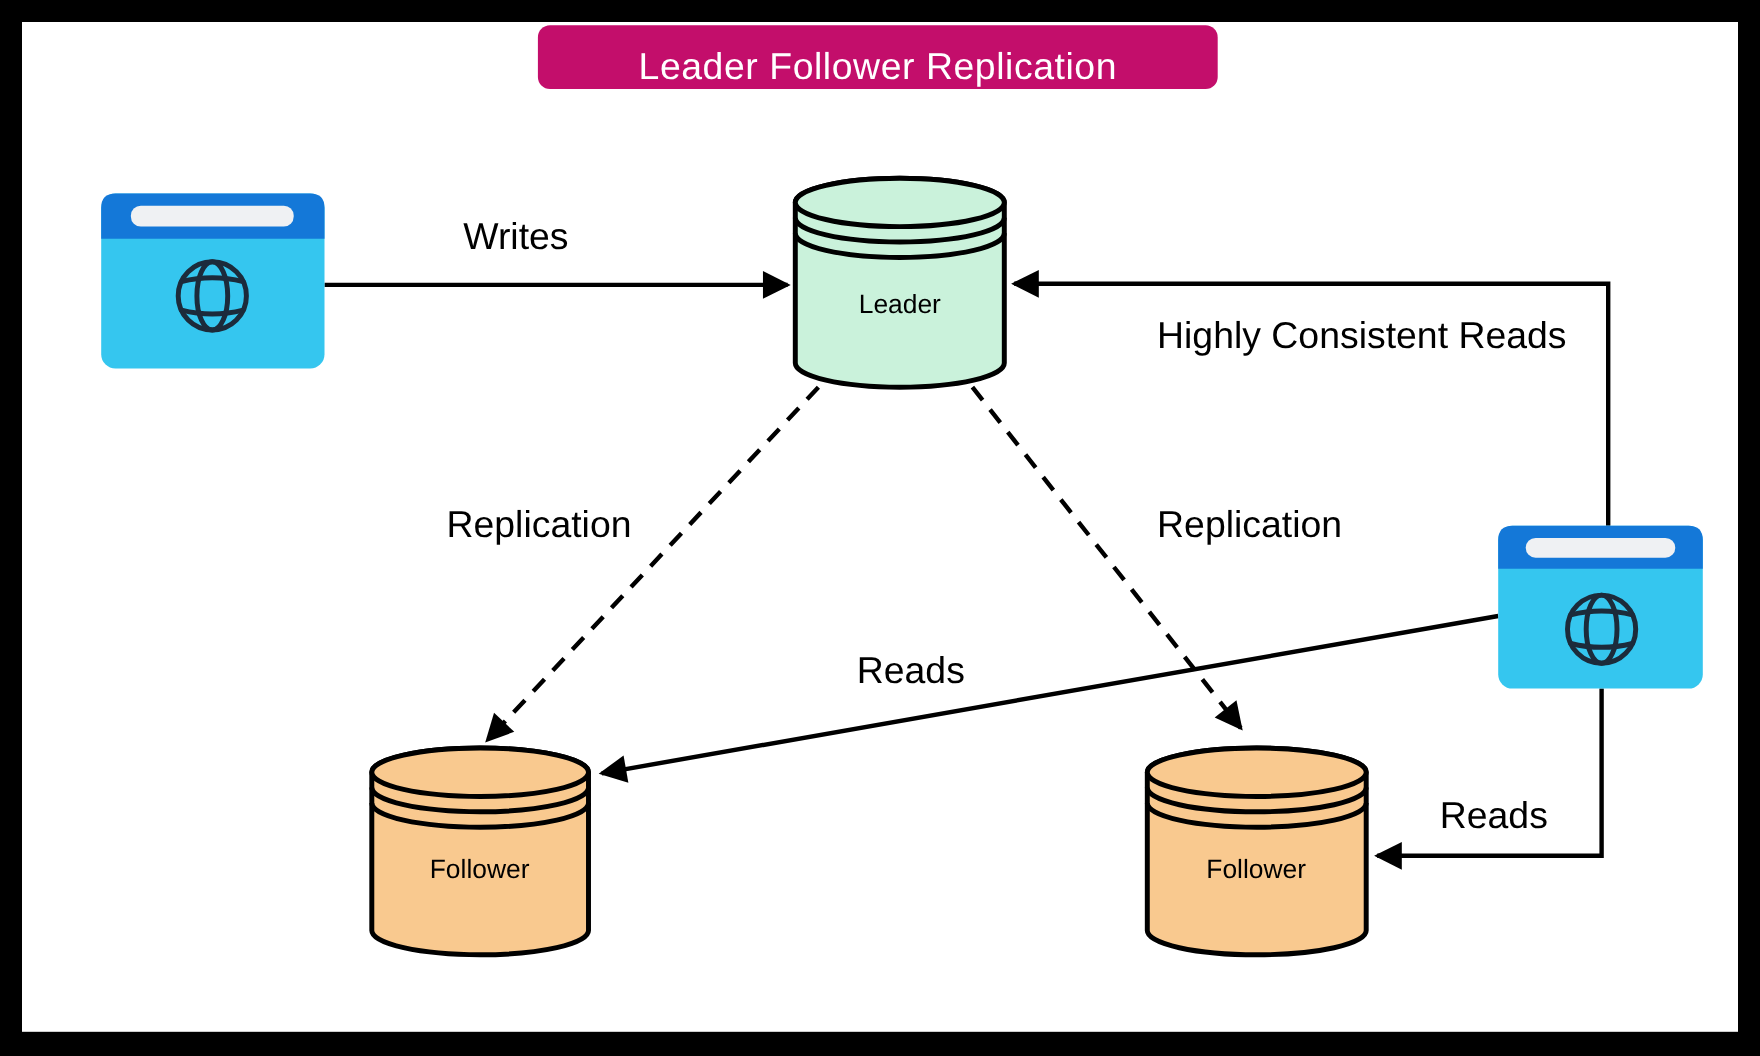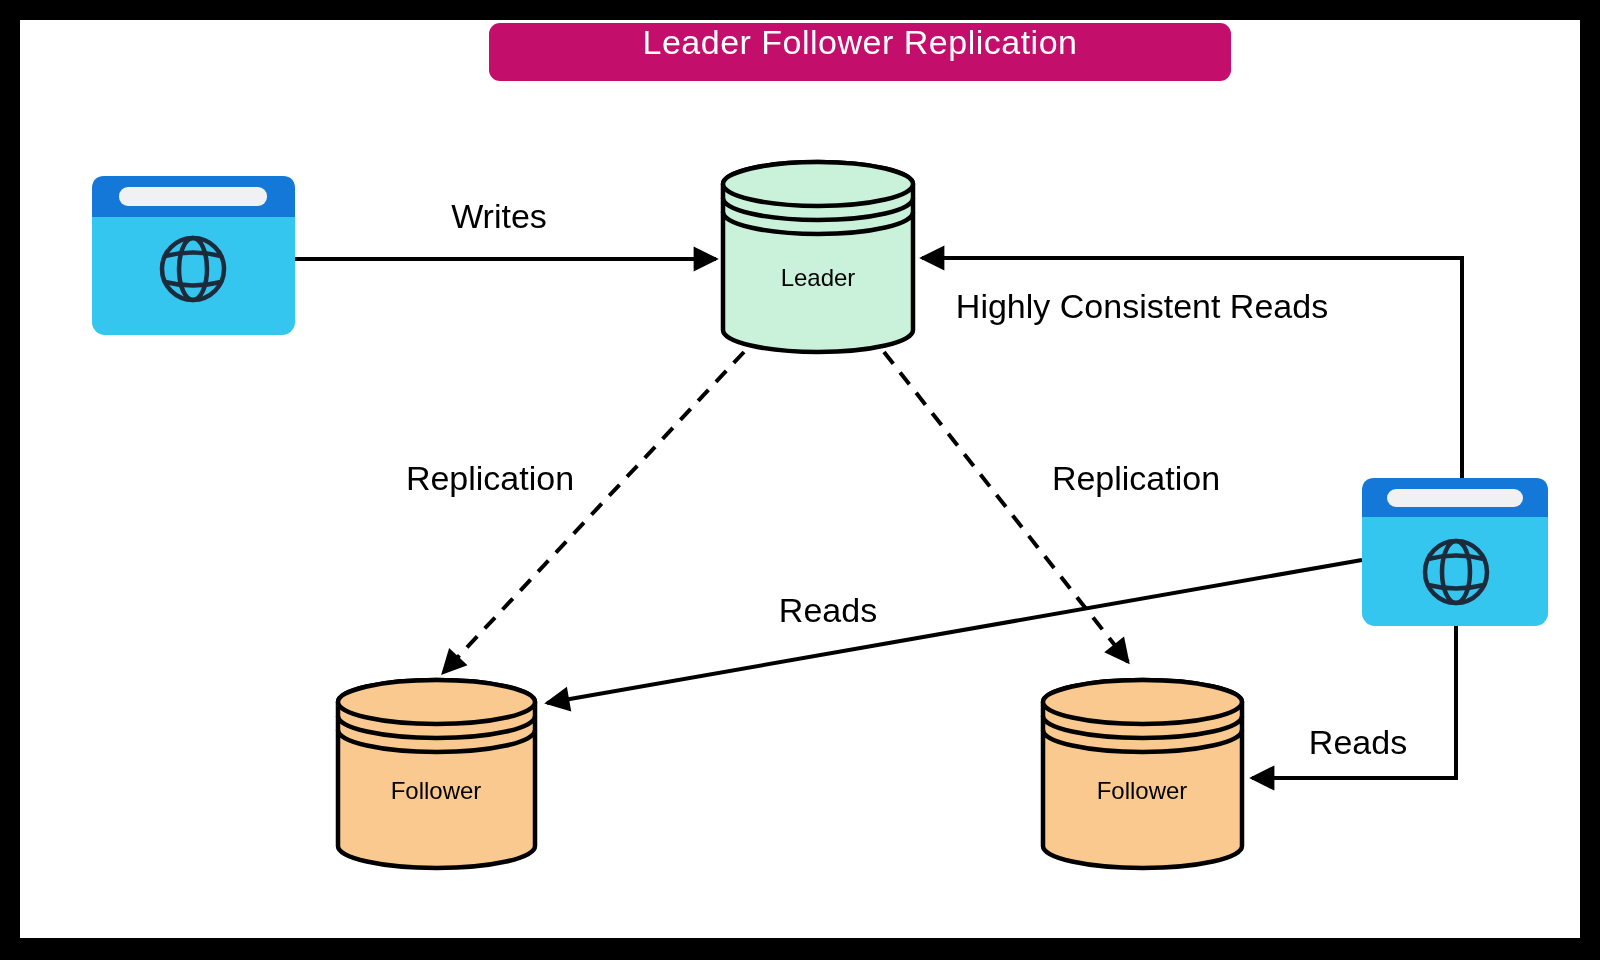--- a/index.html
+++ b/index.html
@@ -26,24 +26,24 @@
   .canvas{
     position:absolute;
     left:20px;top:20px;width:1560px;height:918px;
     background:var(--background);
   }
   .diagram-svg{
     position:absolute;left:0;top:0;width:1600px;height:960px;
   }
   .title-banner{
     position:absolute;
-    left:489px;top:23px;width:742px;height:58px;
+    left:489px;top:23px;width:618px;height:58px;
     background:var(--title-bg);
     border-radius:11px;
-    display:flex;align-items:flex-start;justify-content:center;
+    display:flex;align-items:flex-end;justify-content:center;
   }
   .title-banner .title-text{
     color:var(--title-text);
     font-size:34px;
     letter-spacing:0.5px;
   }
   .label{
     position:absolute;
     transform:translate(-50%,-50%);
     white-space:nowrap;
@@ -120,18 +120,18 @@
 </svg>
 
 <div class="title-banner">
   <span class="title-text">Leader Follower Replication</span>
 </div>
 
 <div class="label node-label" style="left:818px;top:278px;">Leader</div>
 <div class="label node-label" style="left:436px;top:791px;">Follower</div>
 <div class="label node-label" style="left:1142px;top:791px;">Follower</div>
 
-<div class="label edge-label" style="left:499px;top:216px;">Writes</div>
-<div class="label edge-label" style="left:1142px;top:306px;">Highly Consistent Reads</div>
+<div class="label edge-label" style="left:469px;top:216px;">Writes</div>
+<div class="label edge-label" style="left:1238px;top:306px;">Highly Consistent Reads</div>
 <div class="label edge-label" style="left:490px;top:478px;">Replication</div>
 <div class="label edge-label" style="left:1136px;top:478px;">Replication</div>
 <div class="label edge-label" style="left:828px;top:610px;">Reads</div>
 <div class="label edge-label" style="left:1358px;top:742px;">Reads</div>
 
 </body></html>

